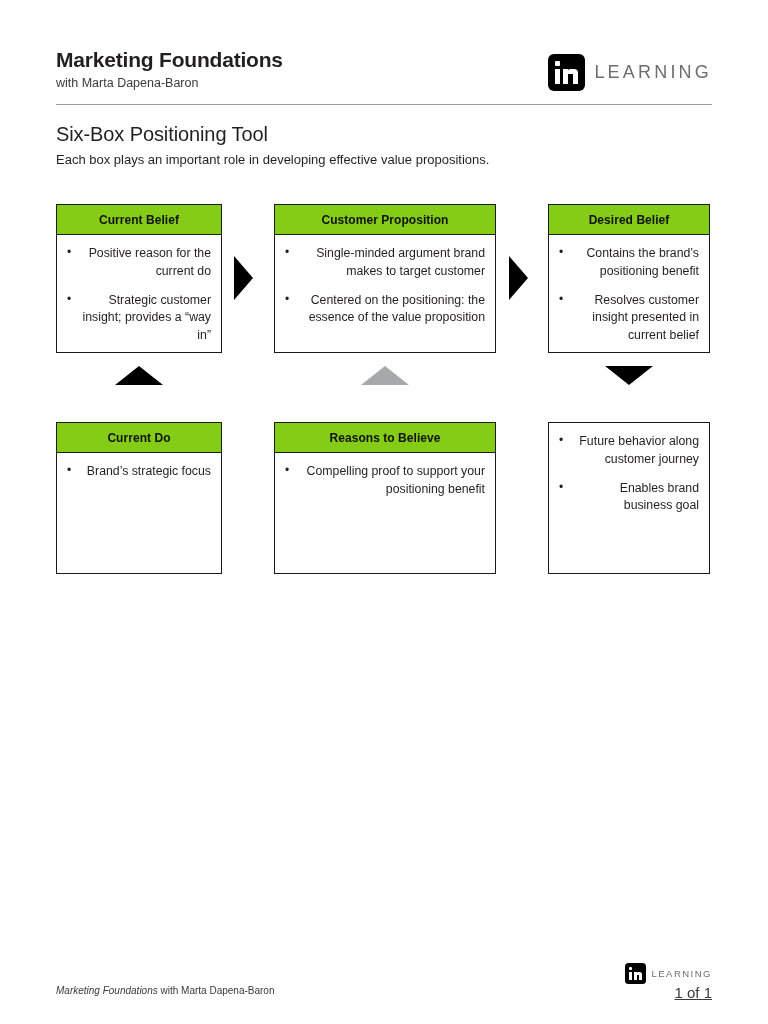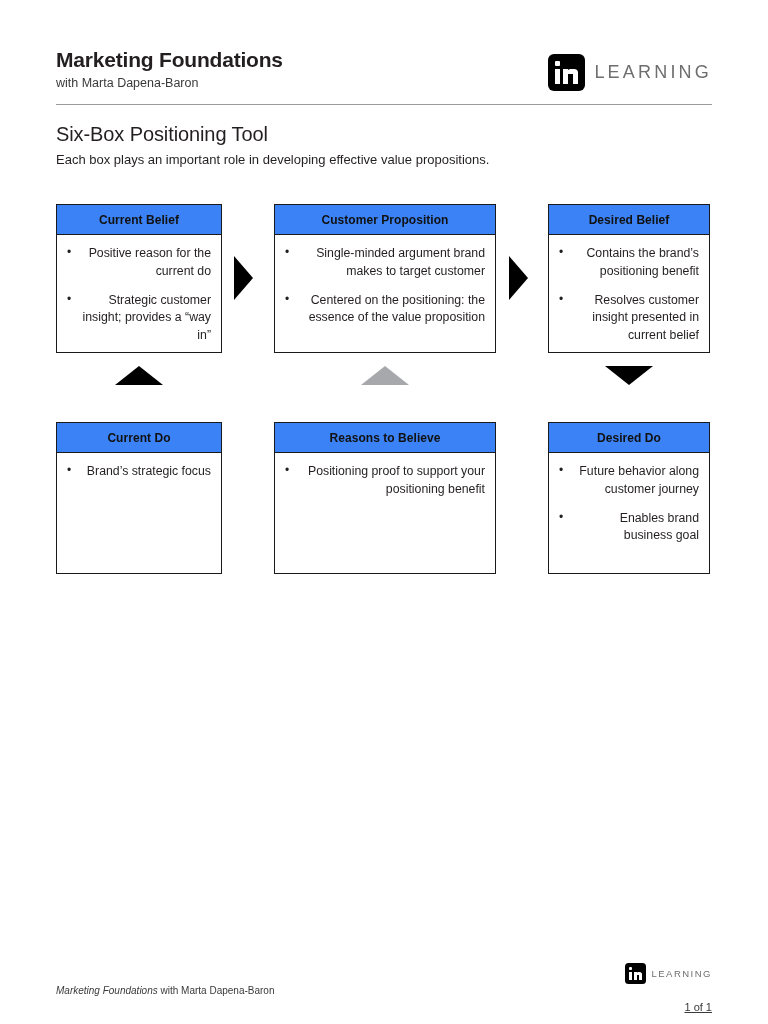--- a/index.html
+++ b/index.html
@@ -68,21 +68,21 @@
 
   
   .grid { position:absolute; left:0; top:0; width:768px; height:1024px; }
 
   .sixbox {
     position:absolute;
     border:1.5px solid #1a1a1a;
     background:#ffffff;
   }
   .sixbox .bx-head {
-    background:#3b82f6;
+    background:#84cc16;
     border-bottom:1.5px solid #1a1a1a;
     text-align:center;
     font-size:12px; font-weight:bold; color:#111111;
     line-height:30px; height:30px;
     letter-spacing:0.05px;
   }
   .sixbox .bx-body { padding:10px 10px 10px 8px;text-align:right; }
   .sixbox ul { list-style:none; }
   .sixbox li {
     position:relative;
@@ -137,21 +137,21 @@
   }
   .footer-brand { display:flex; align-items:center; gap:5px; justify-content:flex-end; }
   .in-mark-sm { width:21px; height:21px; border-radius:3.5px; }
   .in-mark-sm .i-dot { left:4px; top:4px; width:3px; height:3px; }
   .in-mark-sm .i-stem { left:4px; top:8.5px; width:3px; height:8.5px; }
   .in-mark-sm .n-stem { left:8.5px; top:8.5px; width:3px; height:8.5px; }
   .in-mark-sm .n-arch { left:10.5px; top:8.5px; width:6.5px; height:3px;
                         border-top-left-radius:2.5px; border-top-right-radius:2.5px; }
   .in-mark-sm .n-leg  { left:14px; top:10.5px; width:3px; height:6.5px; }
   .brand-word-sm { font-size:9.5px; letter-spacing:1.5px; color:#6e6e6e; }
-  .page-num { font-size:11px; color:#3a3a3a; margin-top:17px;text-decoration:underline; }
+  .page-num { font-size:15px; color:#3a3a3a; margin-top:0;text-decoration:underline; }
 </style>
 </head>
 <body>
 
 <div class="page">
 
   <div class="header">
     <div class="course-title">Marketing Foundations</div>
     <div class="course-author">with Marta Dapena-Baron</div>
 
@@ -209,27 +209,26 @@
         <ul>
           <li>Brand’s strategic focus</li>
         </ul>
       </div>
     </div>
 
     <div class="sixbox col-b row-bot">
       <div class="bx-head">Reasons to Believe</div>
       <div class="bx-body">
         <ul>
-          <li>Positioning proof to support your positioning benefit</li>
+          <li>Compelling proof to support your positioning benefit</li>
         </ul>
       </div>
     </div>
 
     <div class="sixbox col-c row-bot">
-      <div class="bx-head">Desired Do</div>
       <div class="bx-body">
         <ul>
           <li>Future behavior along customer journey</li>
           <li>Enables brand business goal</li>
         </ul>
       </div>
     </div>
 
     <div class="arrow arrow-right" style="left:234px; top:256px;"></div>
     <div class="arrow arrow-right" style="left:509px; top:256px;"></div>

